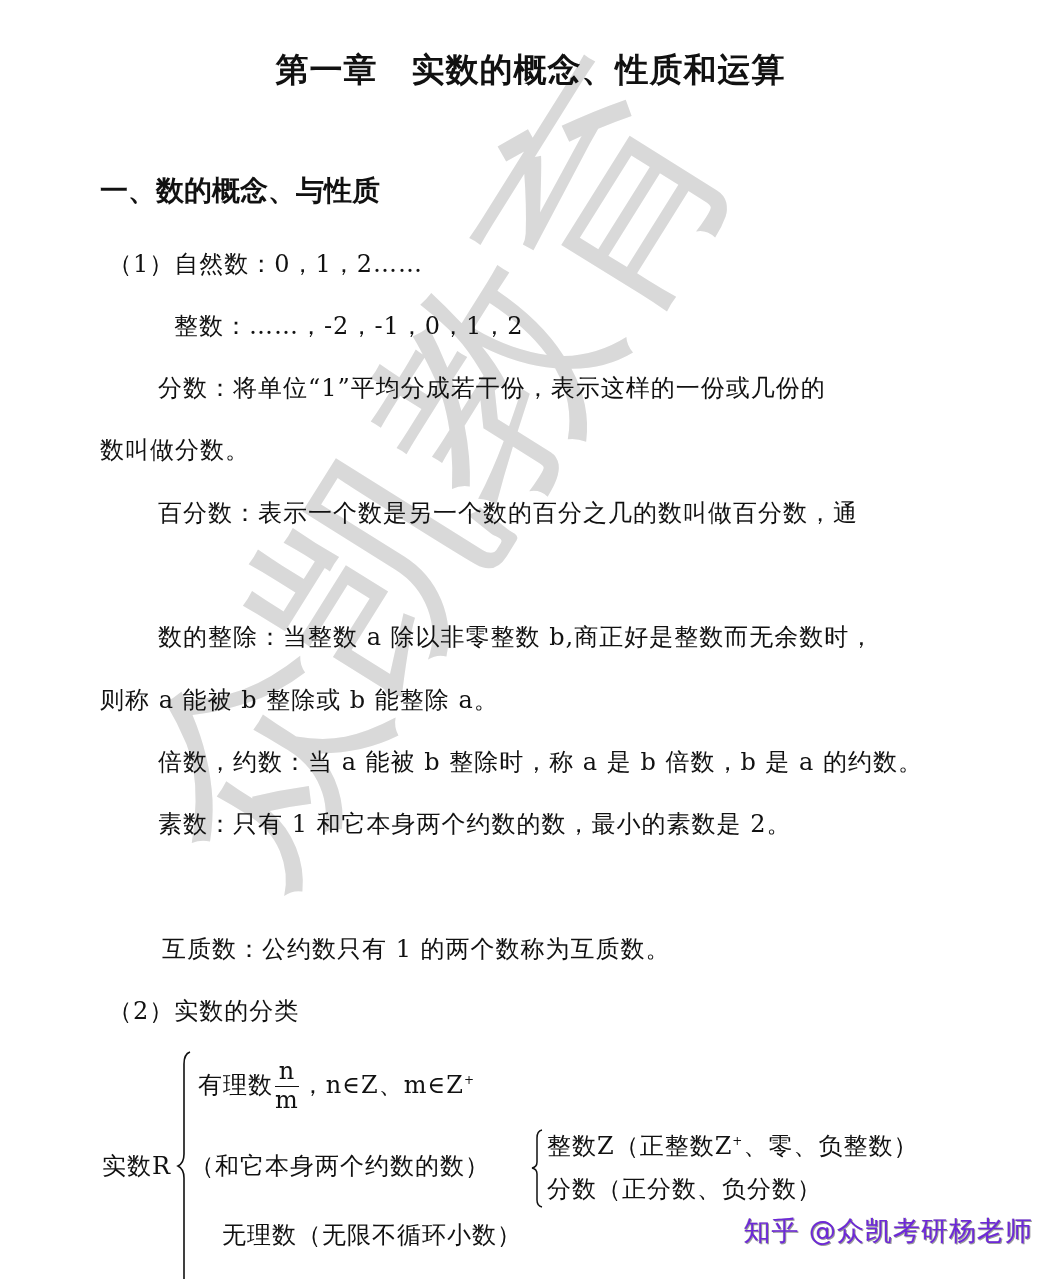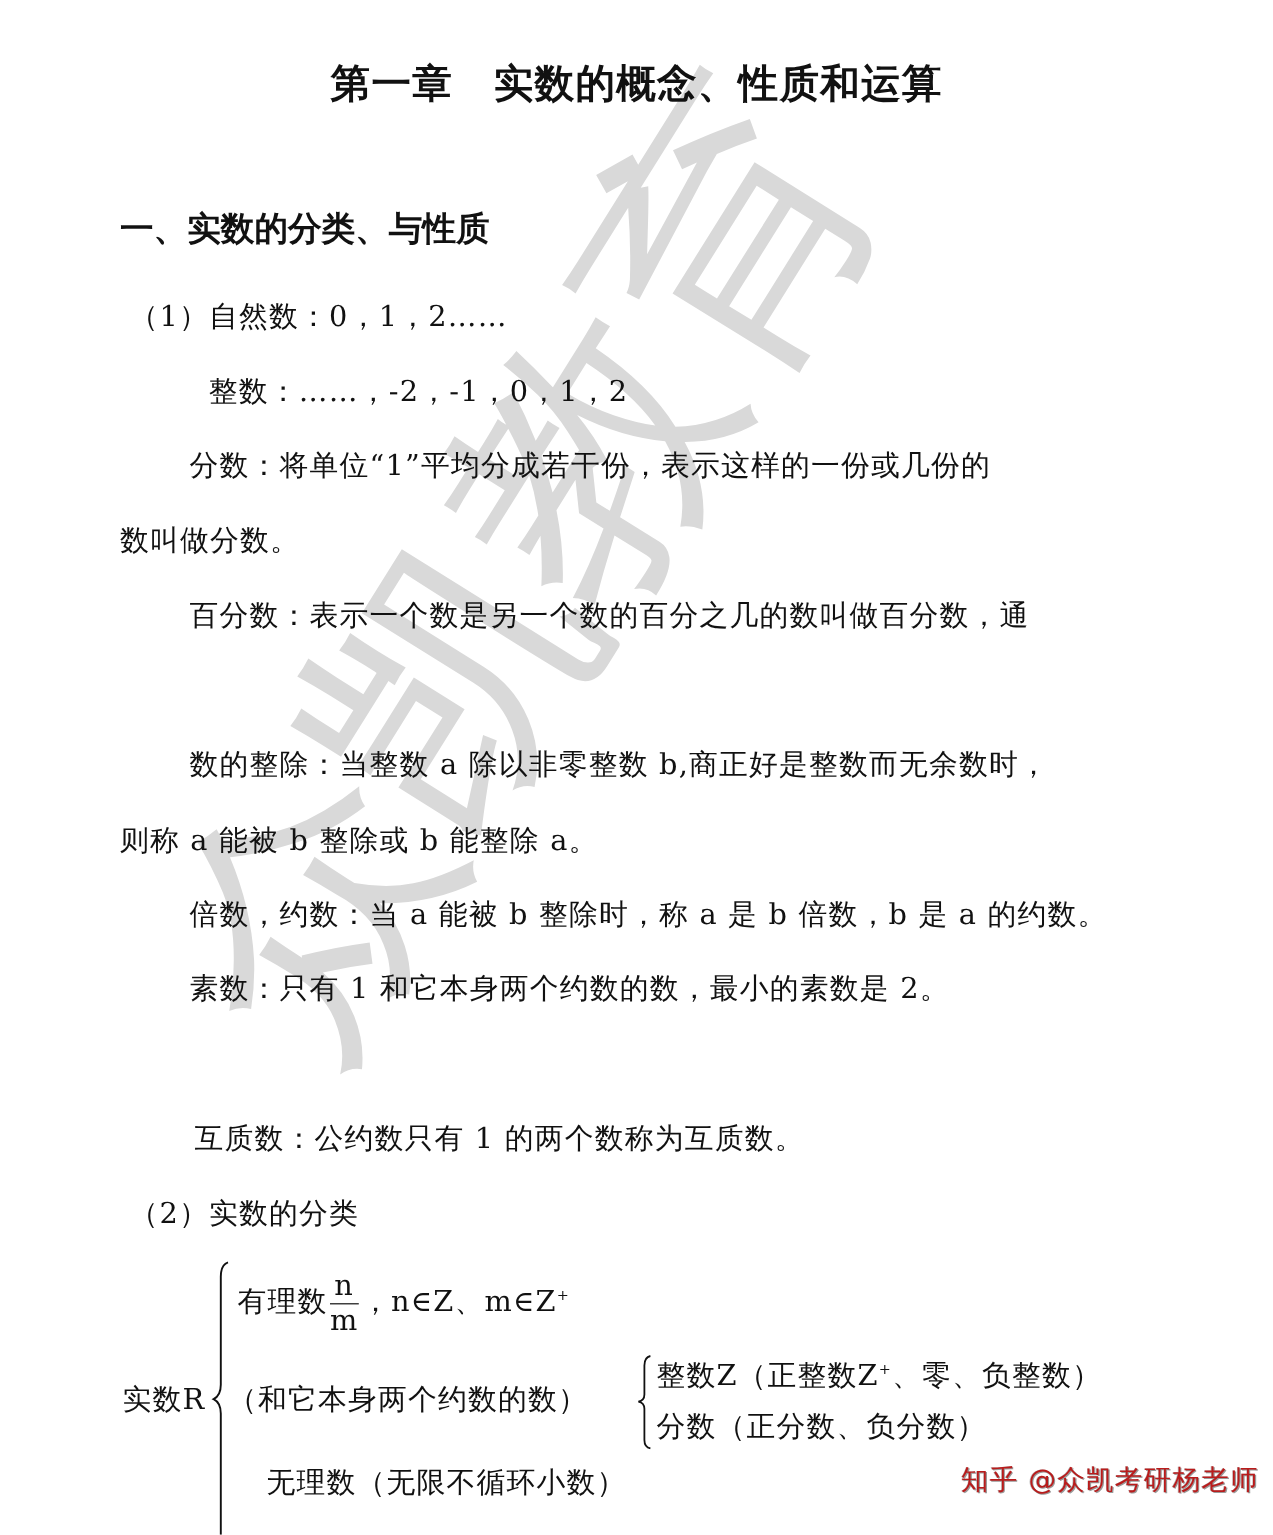--- a/index.html
+++ b/index.html
@@ -32,37 +32,37 @@
   }
   .line {
     position: absolute; font-size: 24px; white-space: nowrap; z-index: 1;
     letter-spacing: 1px;
   }
   .frac { display: inline-block; vertical-align: middle; text-align: center; margin: 0 2px; line-height: 1.15; }
   .frac span { display: block; }
   .frac .num { border-bottom: 1.5px solid #111; padding: 0 3px; }
   sup { font-size: 12px; }
   .zhihu {
-    position: absolute; right: 12px; bottom: 30px; z-index: 2;
-    font-family: "DejaVu Sans", sans-serif; font-size: 23px;
-    color: #b91c1c;
+    position: absolute; right: 28px; bottom: 30px; z-index: 2;
+    font-family: "DejaVu Sans", sans-serif; font-size: 27px;
+    color: #6d28d9;
     text-shadow: 1px 1px 0 #9a9a9a, -0.5px -0.5px 0 #bcbcbc;
     letter-spacing: 1px;
   }
 </style>
 </head>
 <body>
 
 <div class="page">
 
   <div class="watermark-big">众凯教育</div>
 
   <div class="title">第一章　实数的概念、性质和运算</div>
 
-  <div class="h1">一、实数的分类、与性质</div>
+  <div class="h1">一、数的概念、与性质</div>
 
   <div class="line" style="left:108px; top:248px;">（1）自然数：0，1，2……</div>
 
   <div class="line" style="left:174px; top:310px;">整数：……，-2，-1，0，1，2</div>
   <div class="line" style="left:158px; top:372px;">分数：将单位“1”平均分成若干份，表示这样的一份或几份的</div>
   <div class="line" style="left:100px; top:434px;">数叫做分数。</div>
   <div class="line" style="left:158px; top:497px;text-align:right;">百分数：表示一个数是另一个数的百分之几的数叫做百分数，通</div>
   <div class="line" style="left:100px; top:684px;">则称 a 能被 b 整除或 b 能整除 a。</div>
   <div class="line" style="left:158px; top:621px;">数的整除：当整数 a 除以非零整数 b,商正好是整数而无余数时，</div>
   <div class="line" style="left:158px; top:746px;">倍数，约数：当 a 能被 b 整除时，称 a 是 b 倍数，b 是 a 的约数。</div>

